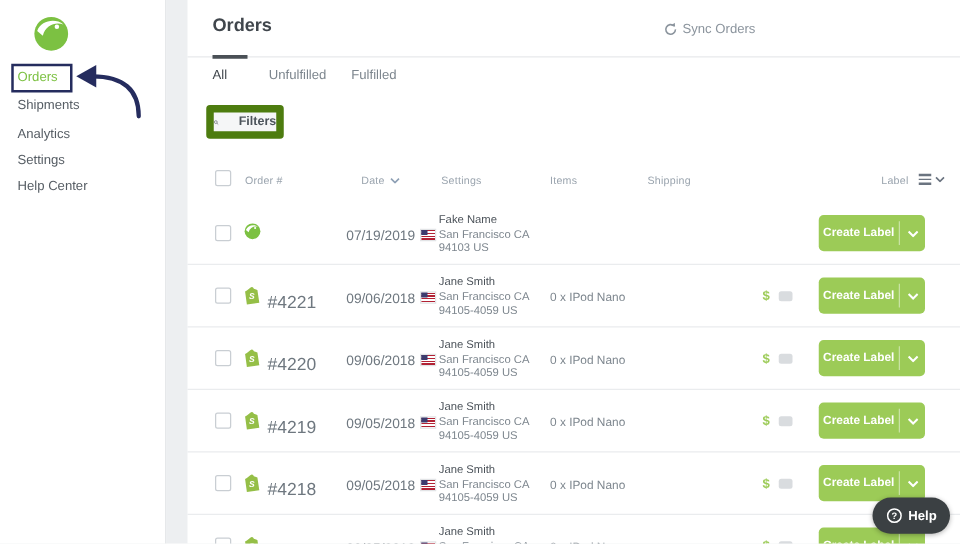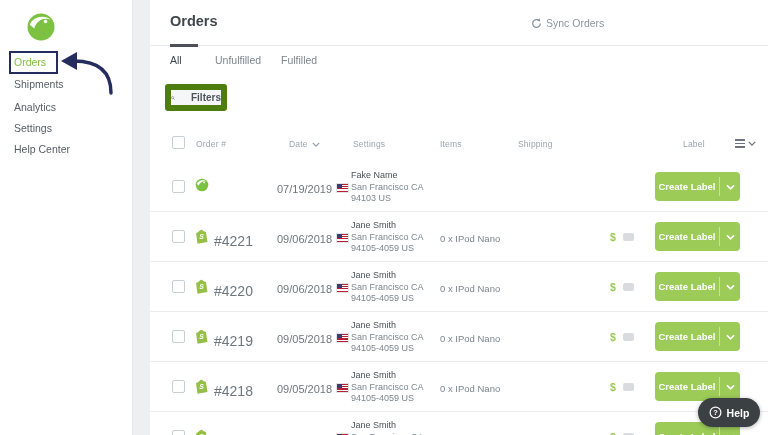--- a/index.html
+++ b/index.html
@@ -33,21 +33,21 @@
   .filters-btn { position:absolute; left:15px; top:84px; width:62px; height:27px; background:#f5f6f7; border:6px solid #4d7c0f; border-radius:3px; font-size:10px; color:#4c545b; font-weight:bold; display:flex; align-items:center; justify-content:center; gap:16px; cursor:pointer; }
   .search { position:absolute; left:77px; top:84px; width:512px; height:27px; border:1px solid #a8d9f0; background:#fff; padding:0 10px; font-size:10.5px; color:#3f454b; font-family:inherit; outline:none; }
   .search::placeholder { color:#b3bac1; }
 
   
   .thead { position:absolute; left:0; top:128px; width:716px; height:34px; }
   .th { position:absolute; top:11px; font-size:8.5px; color:#9aa4ae; letter-spacing:.2px; }
   .cb { display:inline-block; width:13px; height:13px; background:#fff; border:1px solid #c9ced3; border-radius:2px; cursor:pointer; }
   .thead .cb { position:absolute; left:22px; top:8px; }
   .th-order { left:46px; } .th-date { left:127px; cursor:pointer;padding-left:12px; } .th-cust { left:203px; }
-  .th-items { left:290px; } .th-ship { left:368px; } .th-label { left:505px;padding-left:28px; }
+  .th-items { left:290px; } .th-ship { left:368px; } .th-label { left:527px;padding-left:28px; }
   .th-menu { position:absolute; left:585px; top:9px; display:flex; align-items:center; gap:3px; cursor:pointer; }
   .hamb { display:inline-block; width:10px; }
   .hamb i { display:block; height:1.6px; background:#6b7480; margin:2px 0; }
 
   .tbody { position:absolute; left:0; top:162px; width:618px; }
   .trow { position:relative; width:618px; height:50px; border-bottom:1px solid #eaecee; }
   .trow .cb { position:absolute; left:22px; top:18px; }
   .src-icon { position:absolute; left:43px; top:16px; width:17px; height:17px; }
   .ono { position:absolute; left:64px; top:21px; font-size:14px; color:#6e777f; }
   .rdate { position:absolute; left:127px; top:21px; font-size:11px; color:#6e777f; }

